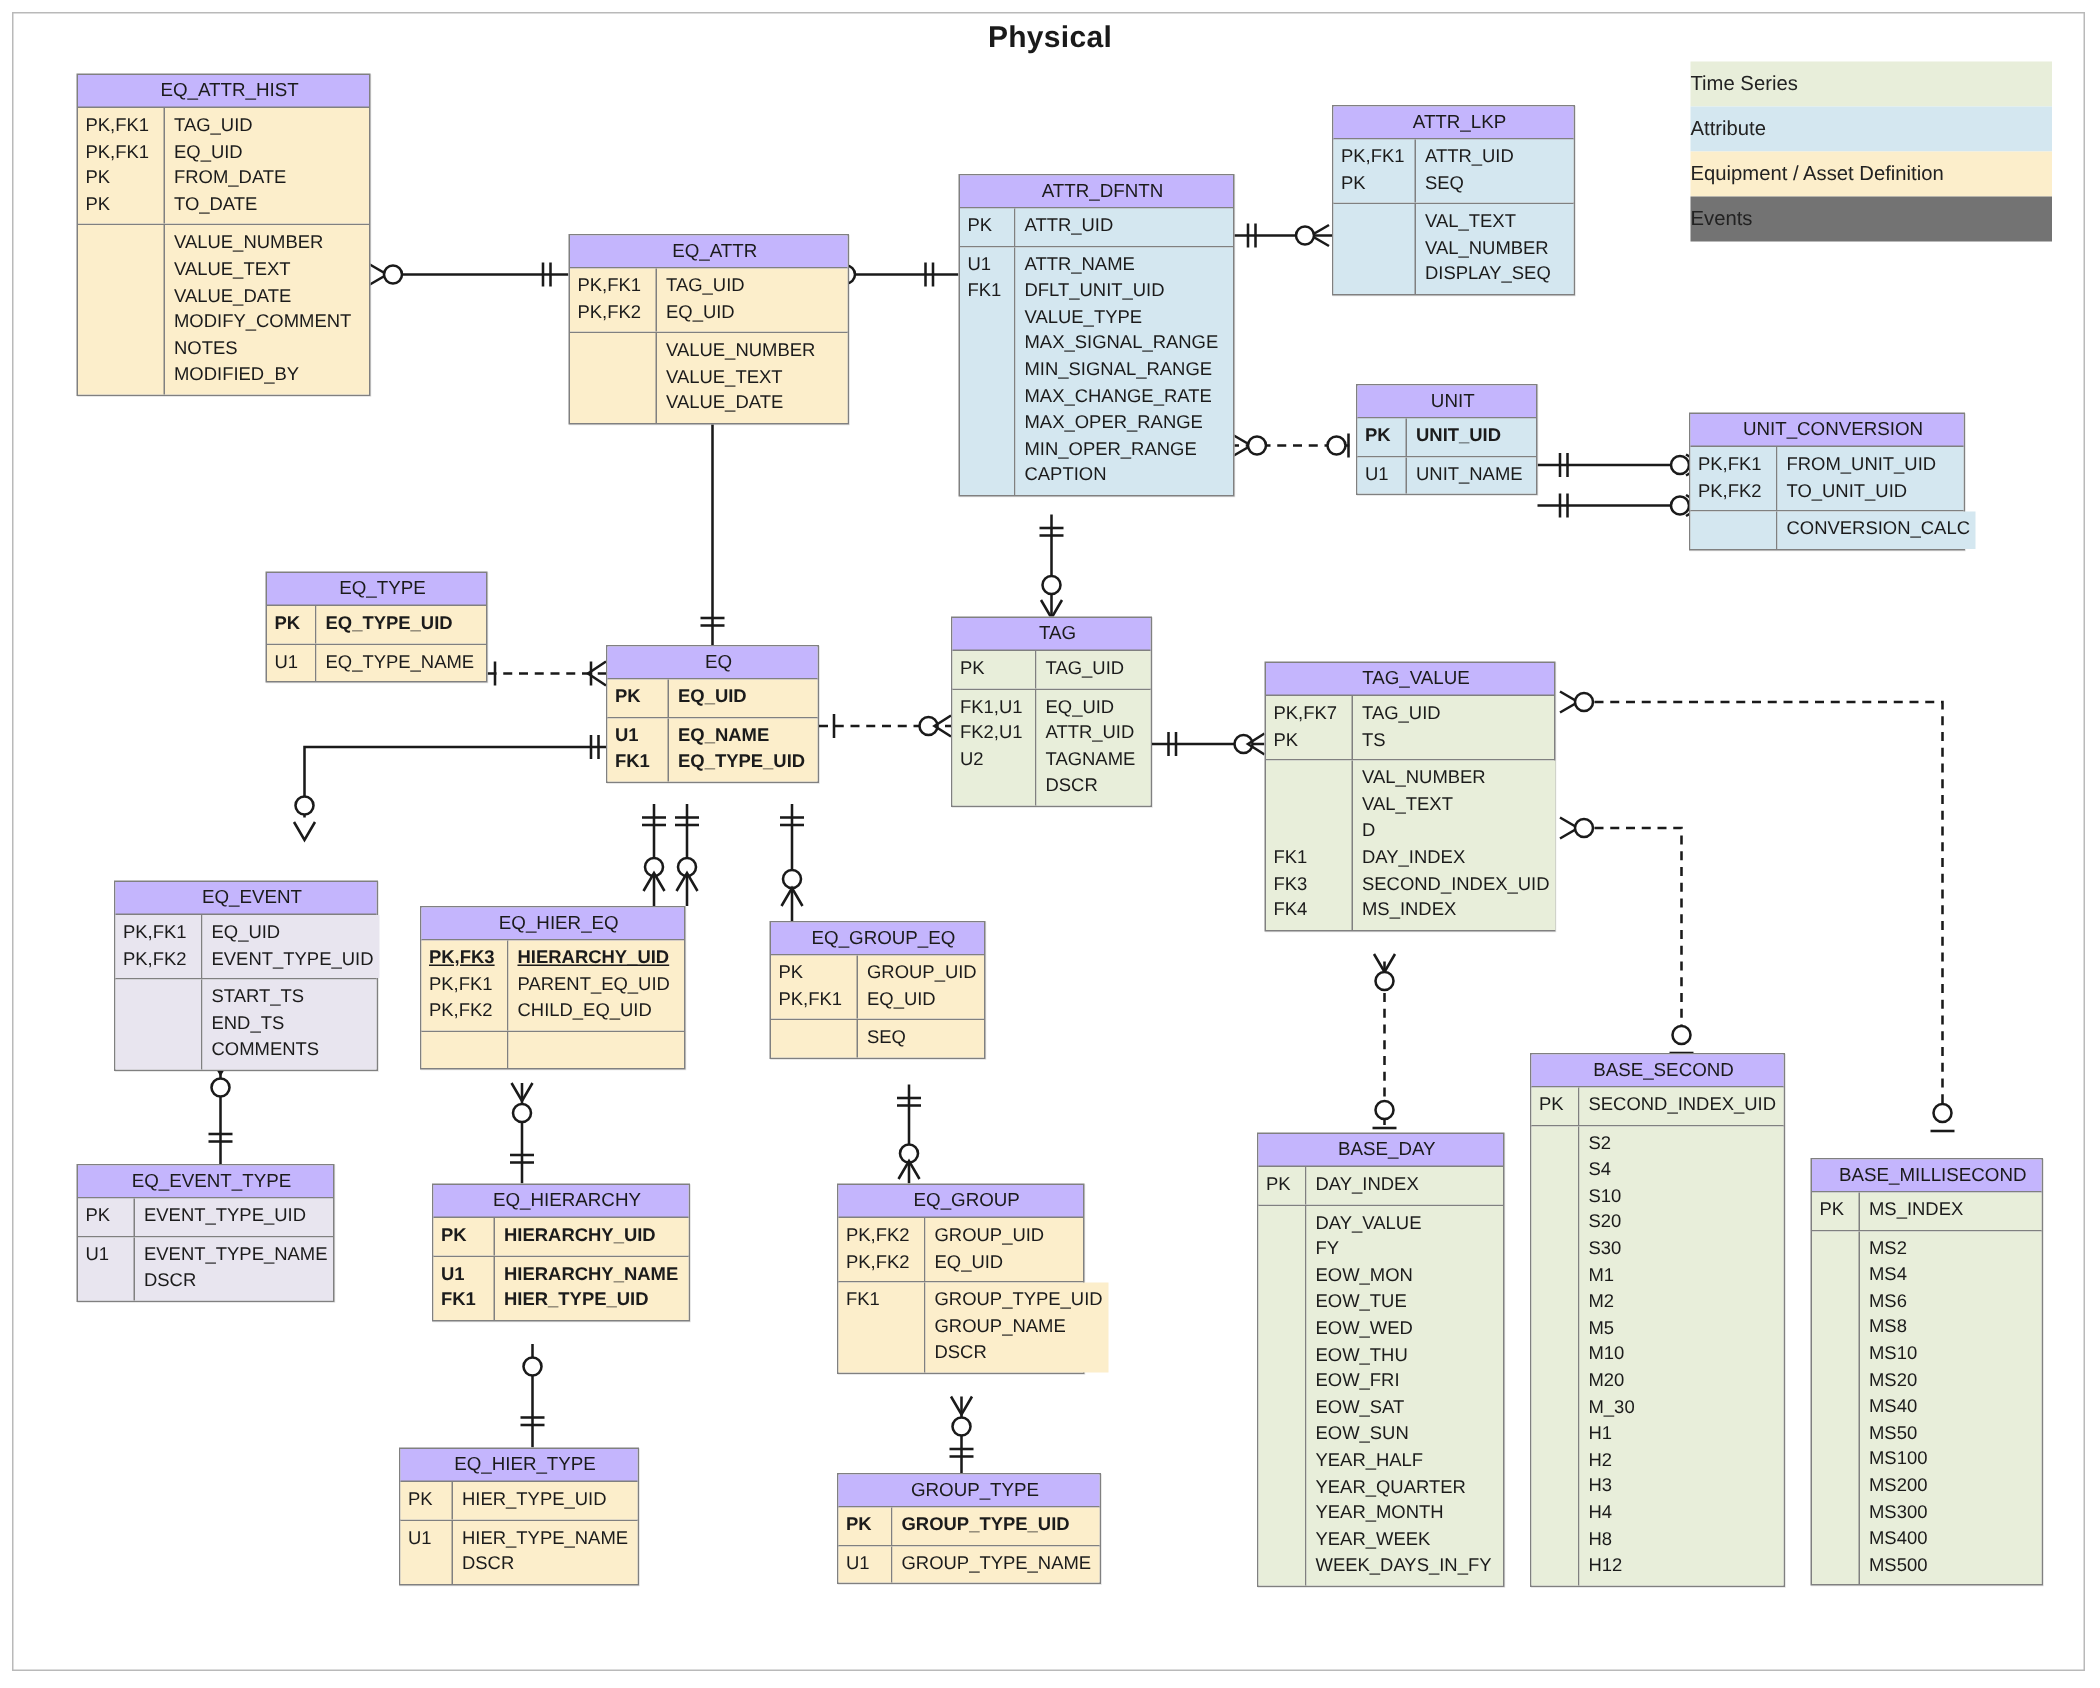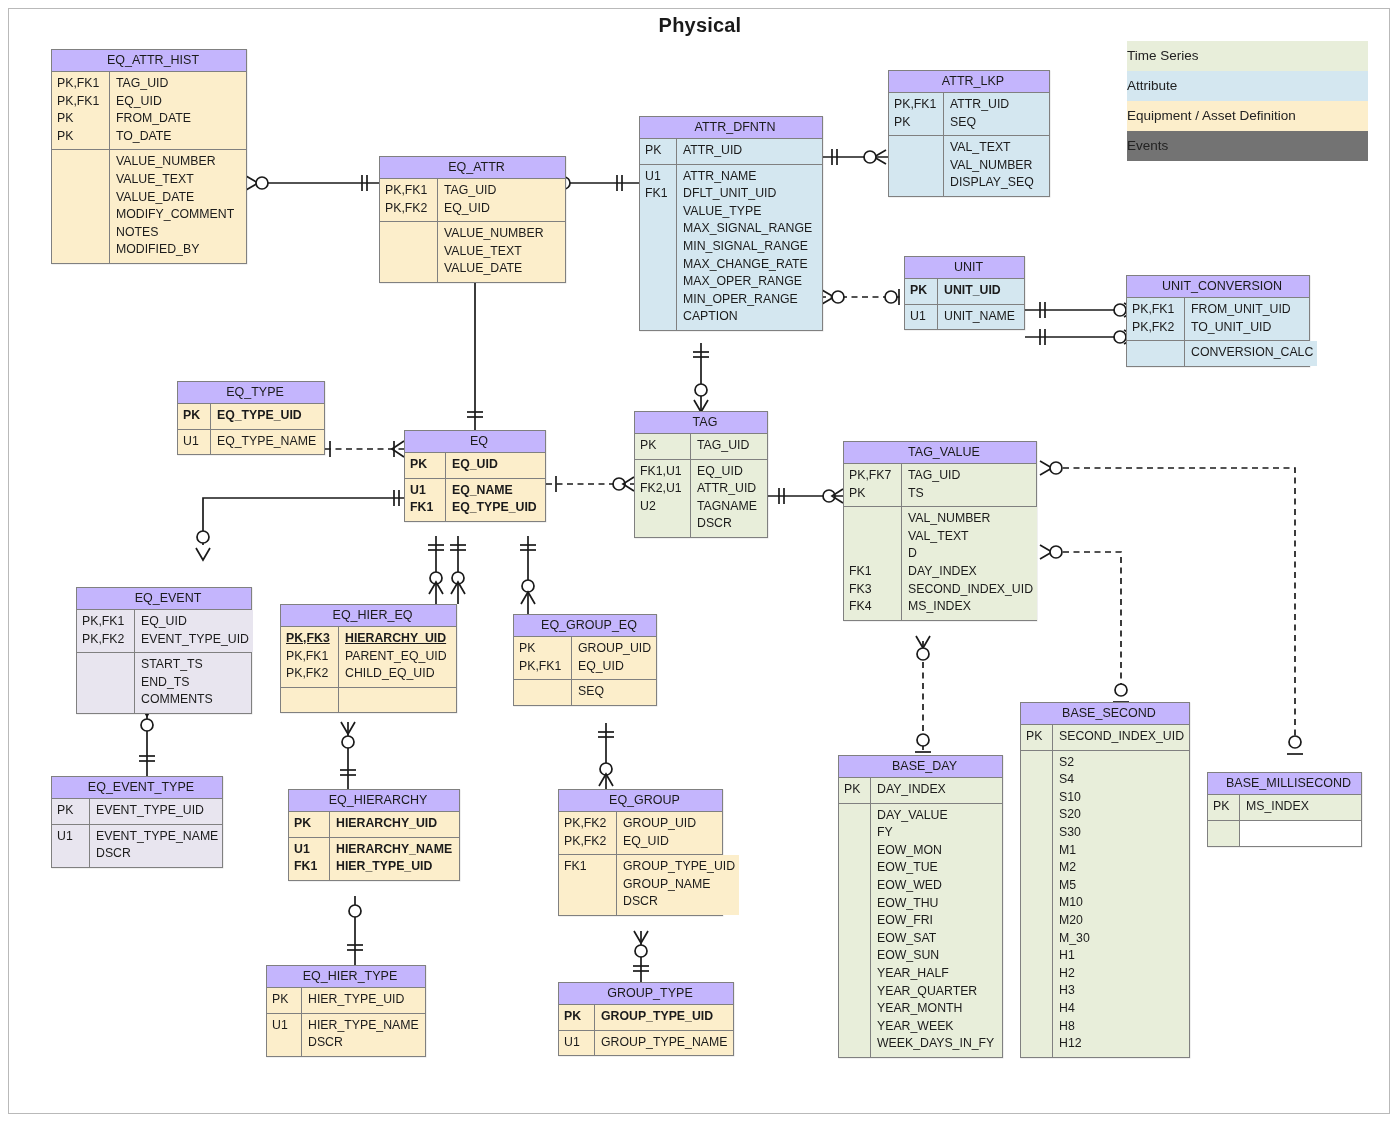--- a/index.html
+++ b/index.html
@@ -710,16 +710,31 @@
     <div class="sect">
       <div class="kcol" style="width:32px;">
         <div class="ln">PK</div>
       </div>
       <div class="acol">
         <div class="ln">MS_INDEX</div>
       </div>
     </div>
     <div class="sect">
       <div class="kcol" style="width:32px;">&nbsp;</div>
+      <div class="acol">
+        <div class="ln">MS2</div>
+        <div class="ln">MS4</div>
+        <div class="ln">MS6</div>
+        <div class="ln">MS8</div>
+        <div class="ln">MS10</div>
+        <div class="ln">MS20</div>
+        <div class="ln">MS40</div>
+        <div class="ln">MS50</div>
+        <div class="ln">MS100</div>
+        <div class="ln">MS200</div>
+        <div class="ln">MS300</div>
+        <div class="ln">MS400</div>
+        <div class="ln">MS500</div>
+      </div>
     </div>
   </div>
 
 </div>
 
 </body></html>

